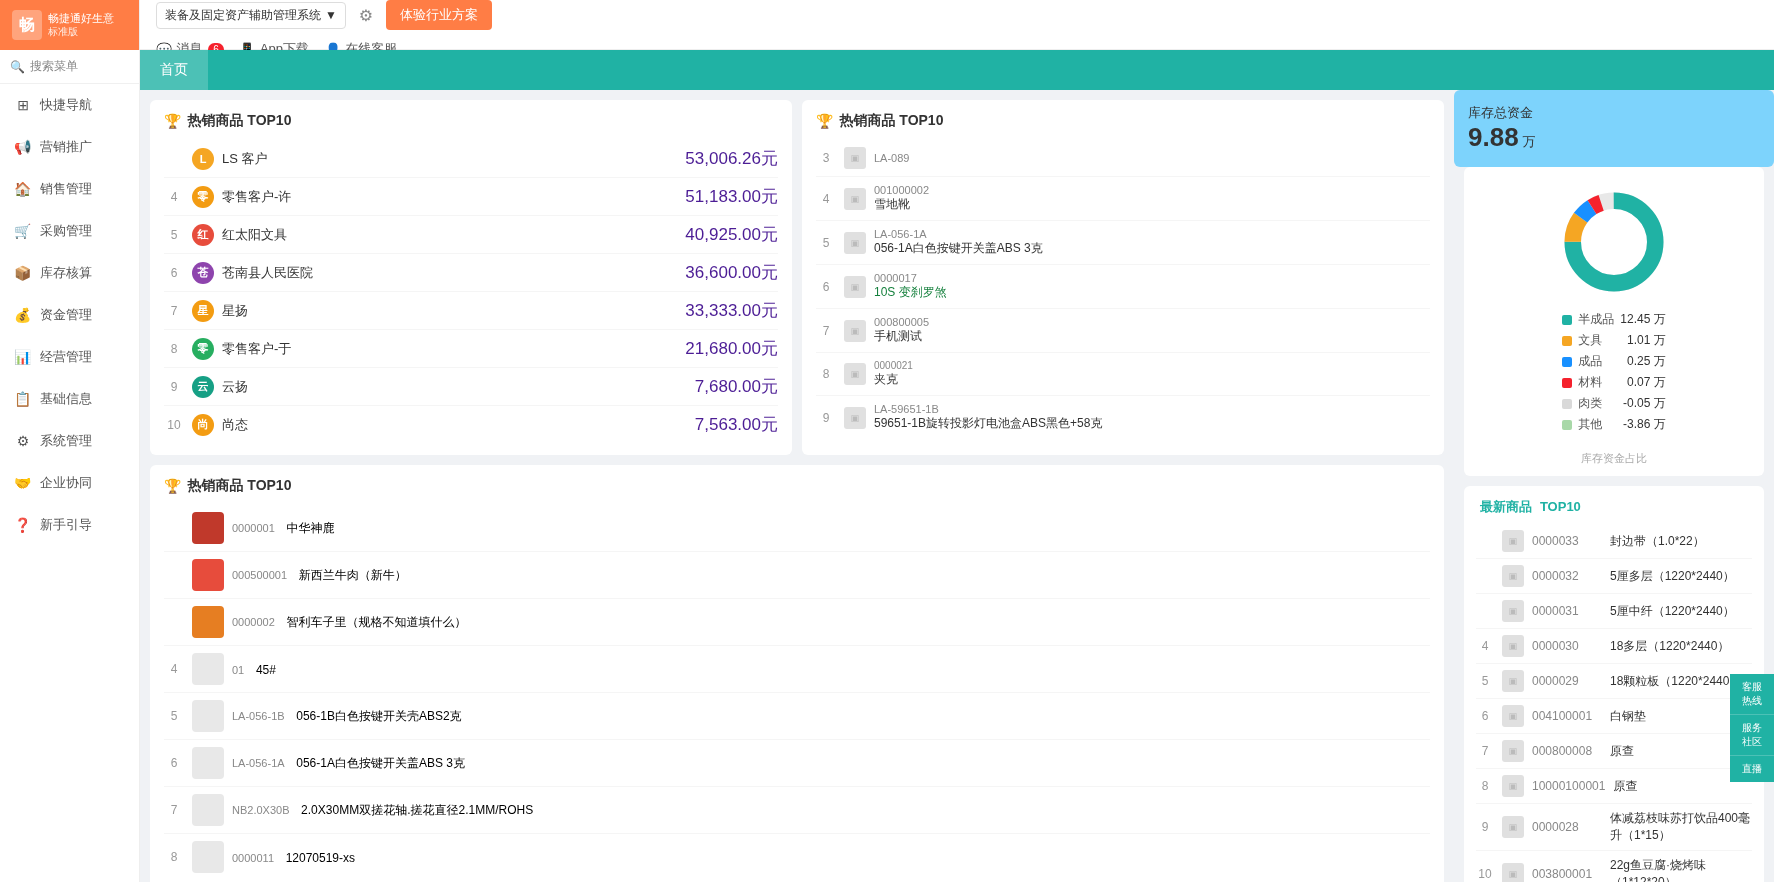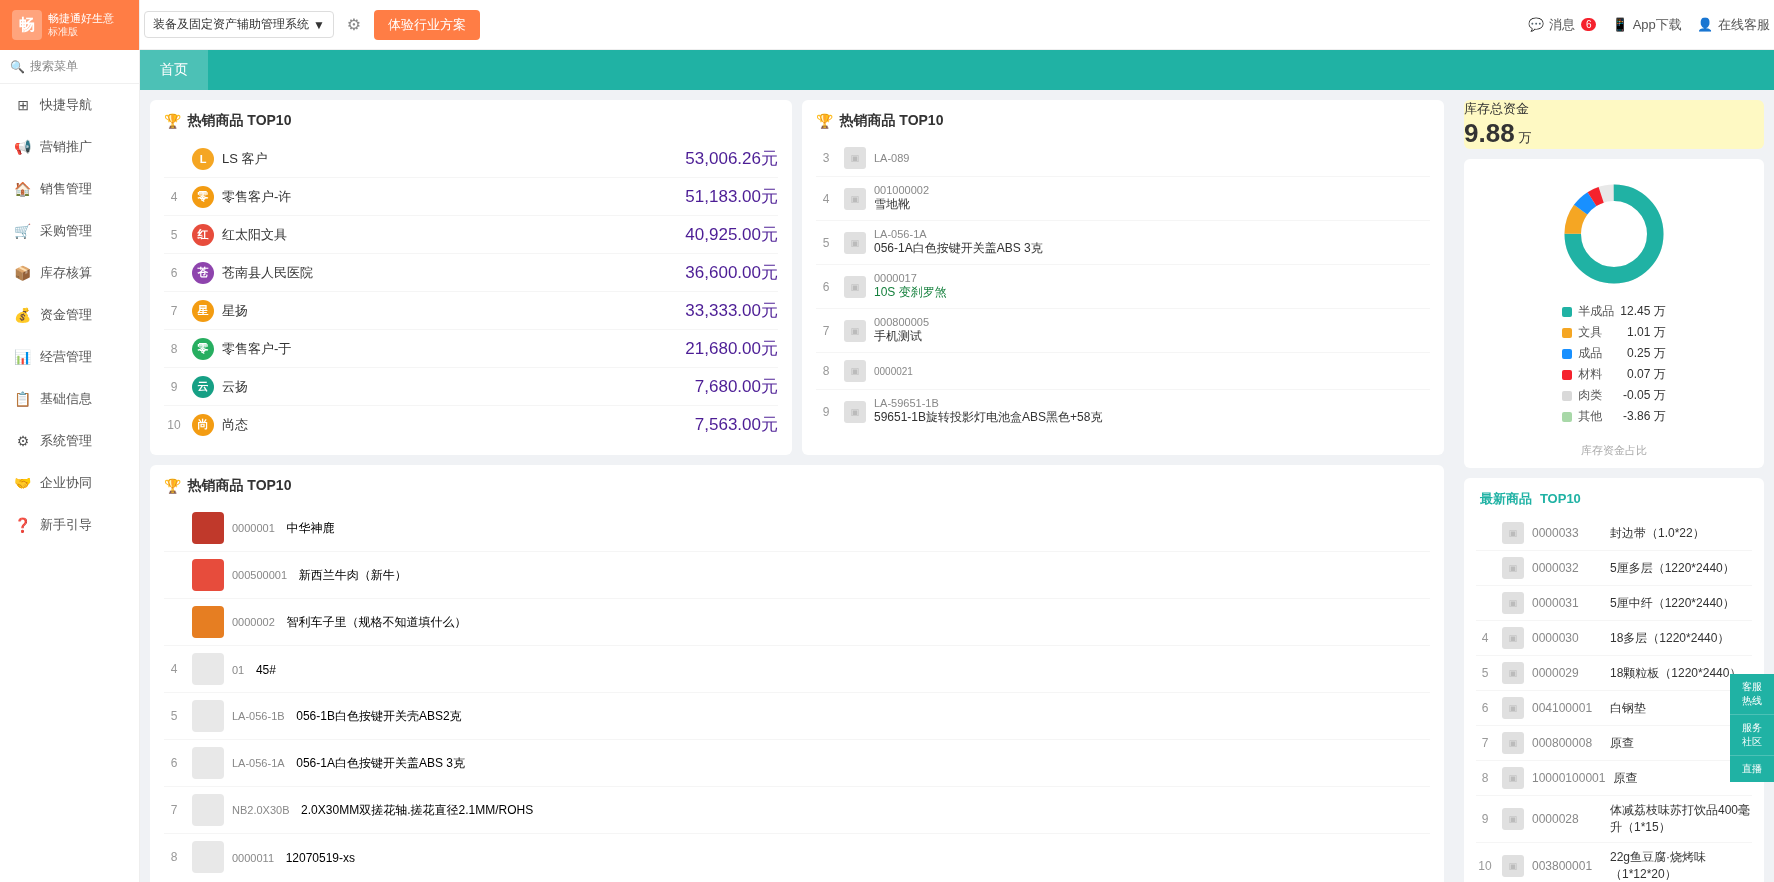--- a/index.html
+++ b/index.html
@@ -59,24 +59,25 @@
       display: flex;
       flex-direction: column;
       overflow: hidden;
     }
 
     
     .topbar {
       background: #fff;
       height: 50px;
       display: flex;
-      align-items: center;
-      padding: 0 4px;
+      align-items: flex-start;
+      padding: 0 16px;
       border-bottom: 1px solid #eee;
       gap: 10px;
+      flex-direction: column;
     }
     .topbar-title {
       font-size: 13px; color: #333; flex: 1;
       display: flex; align-items: center; gap: 6px;
     }
     .topbar-dropdown {
       display: flex; align-items: center; gap: 4px;
       padding: 4px 8px; border: 1px solid #ddd; border-radius: 4px;
       cursor: pointer; font-size: 12px;
     }
@@ -181,23 +182,23 @@
     .product-thumb {
       width: 32px; height: 32px; border-radius: 4px;
       background: #e8e8e8; overflow: hidden;
       display: flex; align-items: center; justify-content: center;
       color: #aaa; font-size: 10px;
     }
     .product-info { flex: 1; }
 
     
     .rp-inventory {
-      background: #fef9c3;
-      margin: 10px;
+      background: #7dd3fc;
       border-radius: 6px;
+      padding: 14px;
     }
     .rp-inv-title { font-size: 13px; color: #333; }
     .rp-inv-value { font-size: 26px; font-weight: bold; color: #333; }
     .rp-inv-unit { font-size: 13px; color: #333; }
 
     .rp-chart-area {
       background: #fff;
       margin: 0 10px 10px 10px;
       border-radius: 6px;
       padding: 10px;
@@ -487,20 +488,21 @@
               <div style="flex:1">
                 <div style="color:#888;font-size:11px;">000800005</div>
                 <div style="font-size:12px;color:#333;">手机测试</div>
               </div>
             </div>
             <div class="list-item">
               <span class="rank-num">8</span>
               <div class="np-img">▣</div>
               <div style="flex:1">
                 <div style="color:#888;font-size:10px;">0000021</div>
+                <div style="font-size:12px;color:#333;">夹克</div>
               </div>
             </div>
             <div class="list-item">
               <span class="rank-num">9</span>
               <div class="np-img">▣</div>
               <div style="flex:1">
                 <div style="color:#888;font-size:11px;">LA-59651-1B</div>
                 <div style="font-size:12px;color:#333;">59651-1B旋转投影灯电池盒ABS黑色+58克</div>
               </div>
             </div>

